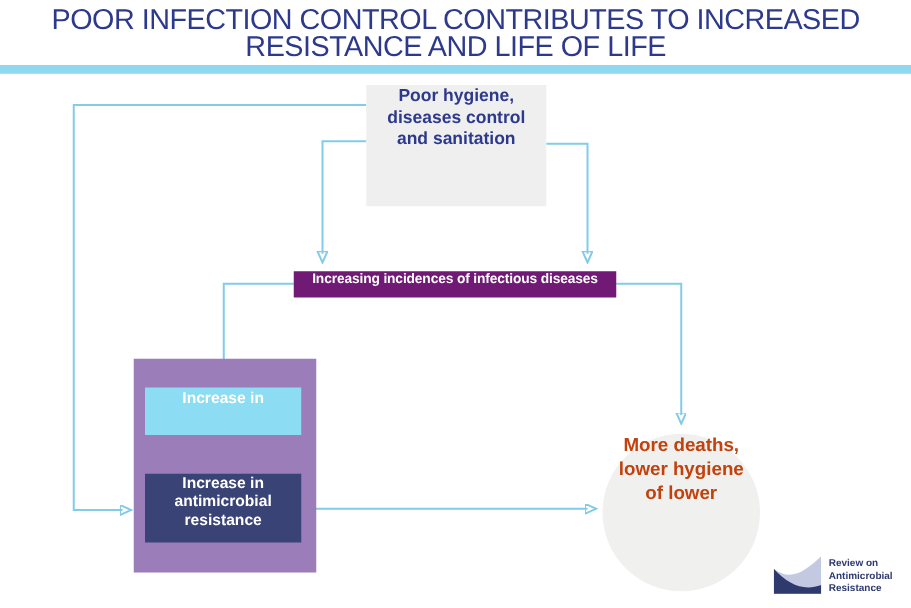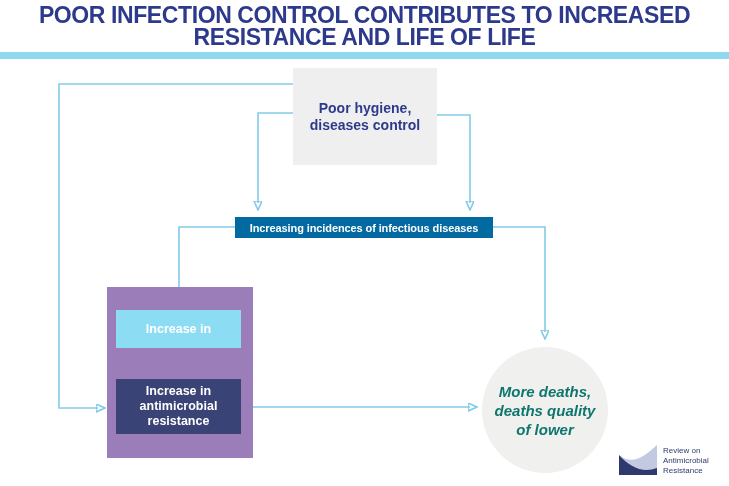--- a/index.html
+++ b/index.html
@@ -2,45 +2,45 @@
 <html><head>
 <meta charset="utf-8">
 <style>
   html,body{margin:0;padding:0;background:#ffffff;}
   .canvas{
     position:relative;width:729px;height:486px;background:#ffffff;
     font-family:"Liberation Sans",sans-serif;overflow:hidden;
   }
   .title{
     position:absolute;top:4px;left:0;width:729px;text-align:center;
-    font-weight:bold;font-size:23px;line-height:22px;letter-spacing:-0.4px;
+    font-weight:normal;font-size:23px;line-height:22px;letter-spacing:-0.4px;
     color:#2d3a8c;
   }
   .divider{position:absolute;top:52px;left:0;width:729px;height:7px;background:#8ed8f0;}
   .node{
     position:absolute;display:flex;flex-direction:column;align-items:center;
-    justify-content:center;text-align:center;font-weight:bold;
+    text-align:center;font-weight:bold;
   }
   .hygiene-box{left:293px;top:68px;width:144px;height:97px;background:#efefef;
     color:#2d3a8c;font-size:14px;line-height:17px;}
-  .banner{left:235px;top:217px;width:258px;height:21px;background:#0369a1;
+  .banner{left:235px;top:217px;width:258px;height:21px;background:#701a75;
     color:#ffffff;font-size:11px;letter-spacing:-0.1px;}
   .purple-box{left:107px;top:287px;width:146px;height:171px;background:#9b7db9;}
   .use-box{left:116px;top:310px;width:125px;height:38px;background:#8cdcf4;
     color:#ffffff;font-size:12.5px;line-height:16px;}
   .resistance-box{left:116px;top:379px;width:125px;height:55px;background:#3a4375;
     color:#ffffff;font-size:12.5px;line-height:15px;}
   .outcome-circle{left:482px;top:347px;width:126px;height:126px;border-radius:50%;
-    background:#f0f0ef;color:#0f766e;font-size:15px;line-height:19px;font-style:italic;}
+    background:#f0f0ef;color:#c2410c;font-size:15px;line-height:19px;}
   .arrows{position:absolute;left:0;top:0;width:729px;height:486px;pointer-events:none;}
   .arrows path{fill:none;stroke:#82cbe9;stroke-width:1.6;}
   .logo{position:absolute;left:619px;top:444px;display:flex;align-items:flex-start;}
   .logo-mark{width:38px;height:32px;}
   .logo-text{margin-left:6px;padding-top:2px;font-size:8px;line-height:10px;
-    font-weight:normal;color:#2e3a6e;text-align:left;}
+    font-weight:bold;color:#2e3a6e;text-align:left;}
 </style>
 </head>
 <body>
 
 <div class="canvas">
 
   <div class="title">
     <div>POOR INFECTION CONTROL CONTRIBUTES TO INCREASED</div>
     <div>RESISTANCE AND LIFE OF LIFE</div>
   </div>
@@ -60,41 +60,42 @@
     <path d="M493,227 H545 V332" marker-end="url(#ah)"></path>
     <path d="M151,348 V365" marker-end="url(#ah)"></path>
     <path d="M177,348 V365" marker-end="url(#ah)"></path>
     <path d="M203,348 V365" marker-end="url(#ah)"></path>
     <path d="M241,407 H470" marker-end="url(#ah)"></path>
   </svg>
 
   <div class="node hygiene-box">
     <div>Poor hygiene,</div>
     <div>diseases control</div>
+    <div>and sanitation</div>
   </div>
 
   <div class="node banner">
     <div>Increasing incidences of infectious diseases</div>
   </div>
 
   <div class="node purple-box"></div>
 
   <div class="node use-box">
     <div>Increase in</div>
   </div>
 
   <div class="node resistance-box">
     <div>Increase in</div>
     <div>antimicrobial</div>
     <div>resistance</div>
   </div>
 
   <div class="node outcome-circle">
     <div>More deaths,</div>
-    <div>deaths quality</div>
+    <div>lower hygiene</div>
     <div>of lower</div>
   </div>
 
   <div class="logo">
     <svg class="logo-mark" viewBox="0 0 38 32">
       <path d="M0,11 C14,22 26,12 38,1 L38,31 L0,31 Z" fill="#c4c9e2" stroke="none"></path>
       <path d="M0,11 C12,24 24,29 38,24 L38,31 L0,31 Z" fill="#2e3a6e" stroke="none"></path>
     </svg>
     <div class="logo-text">
       <div>Review on</div>

